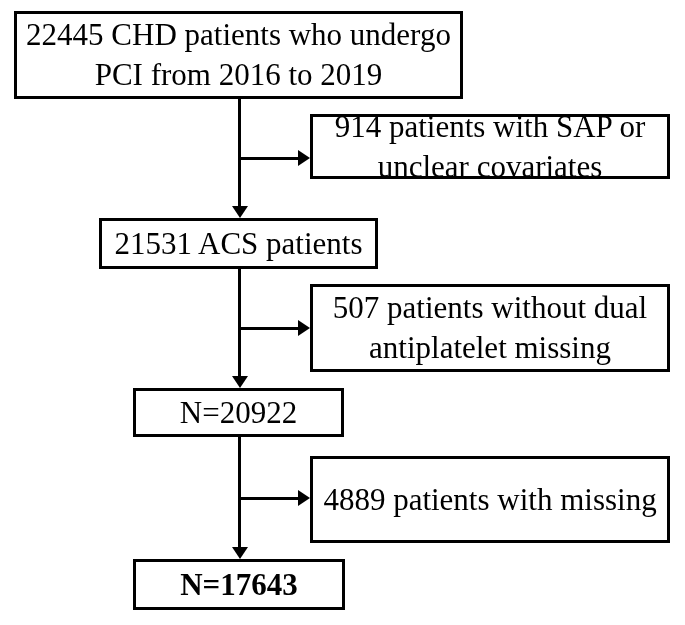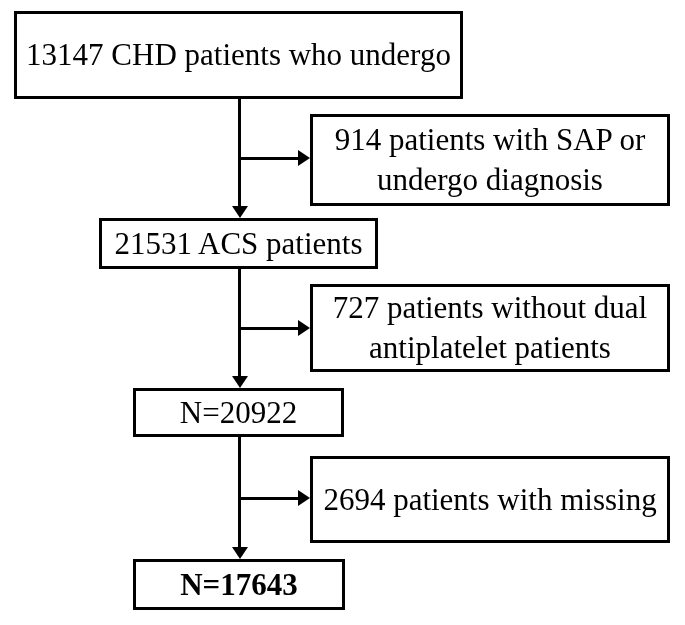--- a/index.html
+++ b/index.html
@@ -58,60 +58,61 @@
     border-bottom: 8px solid transparent;
     border-left: 12px solid #000000;
   }
 </style>
 </head>
 <body>
 
 <div class="canvas">
 
   <div class="fbox" style="left:14px; top:11px; width:449px; height:88px;">
-    <div class="tline">13147 CHD patients who undergo</div>
+    <div class="tline">22445 CHD patients who undergo</div>
+    <div class="tline">PCI from 2016 to 2019</div>
   </div>
 
   <div class="vline" style="left:238px; top:99px; height:107px;"></div>
   <div class="arrow-down" style="left:232px; top:206px;"></div>
 
   <div class="hline" style="left:240px; top:157px; width:58px;"></div>
   <div class="arrow-right" style="left:298px; top:150px;"></div>
 
-  <div class="fbox" style="left:310px; top:114px; width:360px; height:92px;">
+  <div class="fbox" style="left:310px; top:114px; width:360px; height:65px;">
     <div class="tline">914 patients with SAP or</div>
-    <div class="tline">undergo diagnosis</div>
+    <div class="tline">unclear covariates</div>
   </div>
 
   <div class="fbox" style="left:99px; top:218px; width:279px; height:51px;">
     <div class="tline">21531 ACS patients</div>
   </div>
 
   <div class="vline" style="left:238px; top:269px; height:107px;"></div>
   <div class="arrow-down" style="left:232px; top:376px;"></div>
 
   <div class="hline" style="left:240px; top:327px; width:58px;"></div>
   <div class="arrow-right" style="left:298px; top:320px;"></div>
 
   <div class="fbox" style="left:310px; top:284px; width:360px; height:88px;">
-    <div class="tline">727 patients without dual</div>
-    <div class="tline">antiplatelet patients</div>
+    <div class="tline">507 patients without dual</div>
+    <div class="tline">antiplatelet missing</div>
   </div>
 
   <div class="fbox" style="left:133px; top:388px; width:211px; height:49px;">
     <div class="tline">N=20922</div>
   </div>
 
   <div class="vline" style="left:238px; top:437px; height:110px;"></div>
   <div class="arrow-down" style="left:232px; top:547px;"></div>
 
   <div class="hline" style="left:240px; top:497px; width:58px;"></div>
   <div class="arrow-right" style="left:298px; top:490px;"></div>
 
   <div class="fbox" style="left:310px; top:456px; width:360px; height:87px;">
-    <div class="tline">2694 patients with missing</div>
+    <div class="tline">4889 patients with missing</div>
   </div>
 
   <div class="fbox" style="left:133px; top:559px; width:212px; height:51px;font-weight:bold;">
     <div class="tline">N=17643</div>
   </div>
 
 </div>
 
 </body></html>

